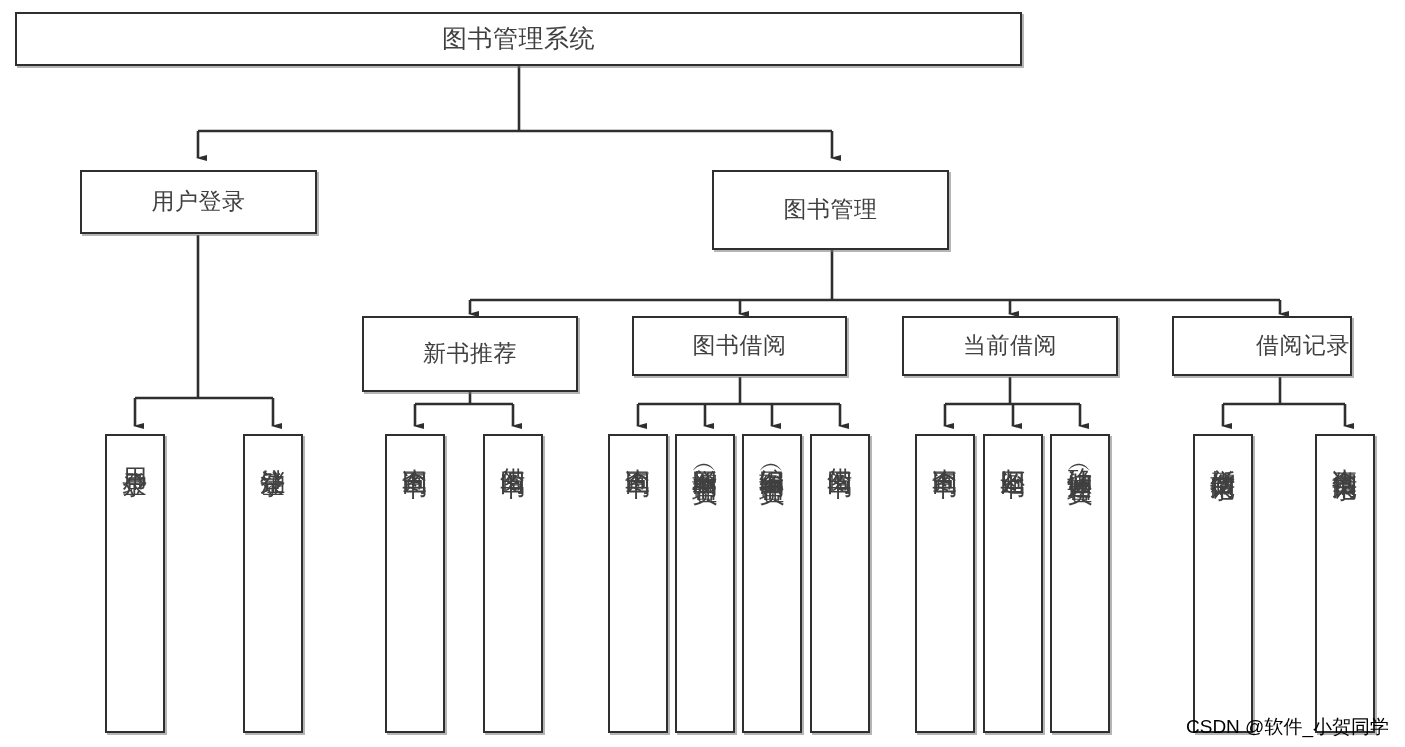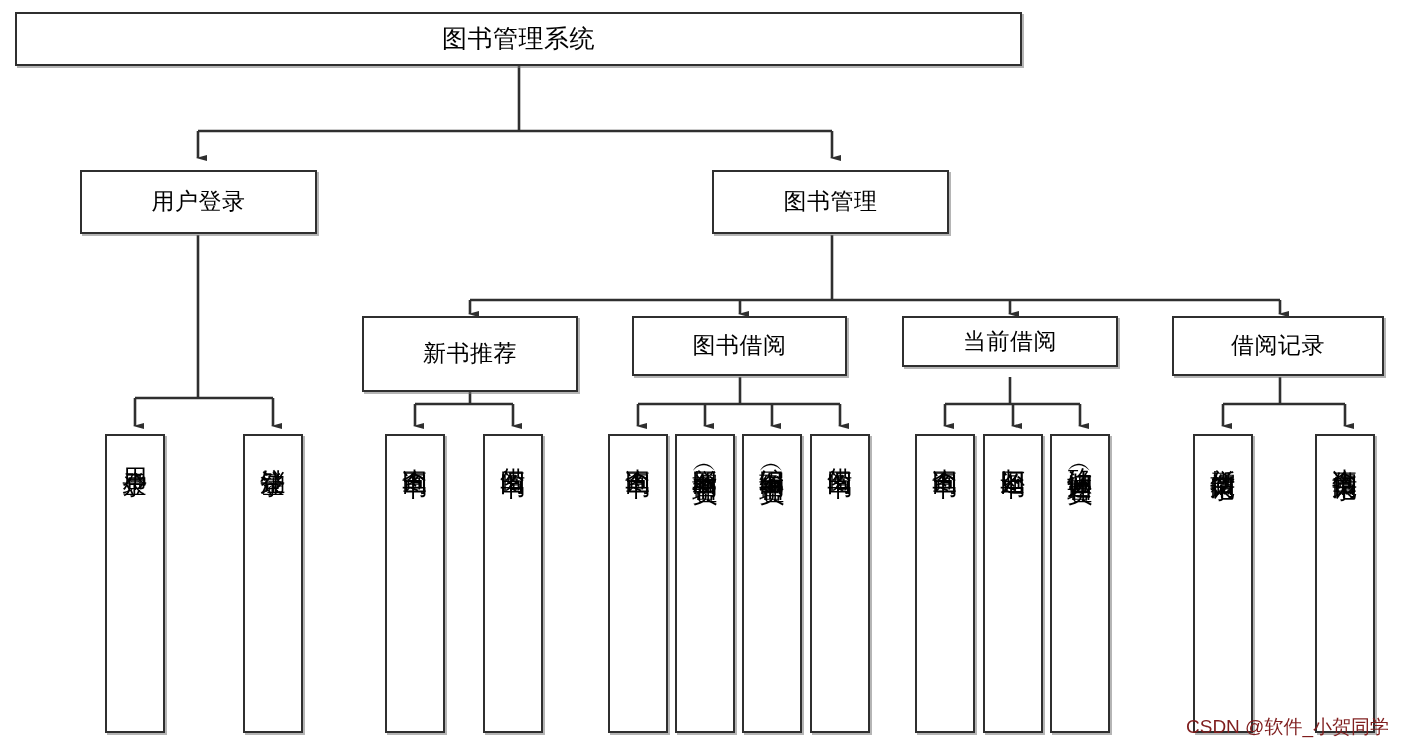--- a/index.html
+++ b/index.html
@@ -27,21 +27,21 @@
   }
   .node {
     position: absolute;
     box-sizing: border-box;
     background: #ffffff;
     border: 2px solid #2f2f2f;
     box-shadow: 2px 2px 0 rgba(120,120,120,0.55);
     display: flex;
     align-items: center;
     justify-content: center;
-    color: #000000;
+    color: #404040;
     z-index: 2;
   }
   .node .label {
     display: block;
     text-align: center;
     line-height: 1.18;
     letter-spacing: 0.5px;
   }
   .node.horizontal .label {
     writing-mode: horizontal-tb;
@@ -59,21 +59,21 @@
     line-height: 1.05;
   }
   .node.root .label {
     font-size: 25px;
   }
   .watermark {
     position: absolute;
     left: 1186px;
     top: 714px;
     font-size: 19px;
-    color: #7f1d1d;
+    color: #000000;
     white-space: nowrap;
     z-index: 5;
     font-family: "Liberation Sans", "DejaVu Sans", sans-serif;
   }
 </style>
 </head>
 <body>
 
 <div id="canvas">
 
@@ -127,34 +127,34 @@
     </g>
   </svg>
 
   <div class="node horizontal root" style="left:15px; top:12px; width:1007px; height:54px;">
     <span class="label">图书管理系统</span>
   </div>
 
   <div class="node horizontal" style="left:80px; top:170px; width:237px; height:64px;">
     <span class="label">用户登录</span>
   </div>
-  <div class="node horizontal" style="left:712px; top:170px; width:237px; height:64px;">
+  <div class="node horizontal" style="left:712px; top:170px; width:237px; height:80px;">
     <span class="label">图书管理</span>
   </div>
 
   <div class="node horizontal" style="left:362px; top:316px; width:216px; height:76px;">
     <span class="label">新书推荐</span>
   </div>
   <div class="node horizontal" style="left:632px; top:316px; width:215px; height:60px;">
     <span class="label">图书借阅</span>
   </div>
-  <div class="node horizontal" style="left:902px; top:316px; width:216px; height:51px;">
+  <div class="node horizontal" style="left:902px; top:316px; width:216px; height:60px;">
     <span class="label">当前借阅</span>
   </div>
-  <div class="node horizontal" style="left:1172px; top:316px; width:212px; height:60px;">
+  <div class="node horizontal" style="left:1172px; top:316px; width:180px; height:60px;justify-content:flex-end;">
     <span class="label">借阅记录</span>
   </div>
 
   <div class="node vertical" style="left:105px; top:434px; width:60px; height:299px;">
     <span class="label">用户登录</span>
   </div>
   <div class="node vertical" style="left:243px; top:434px; width:60px; height:299px;">
     <span class="label">注销登录</span>
   </div>
 

